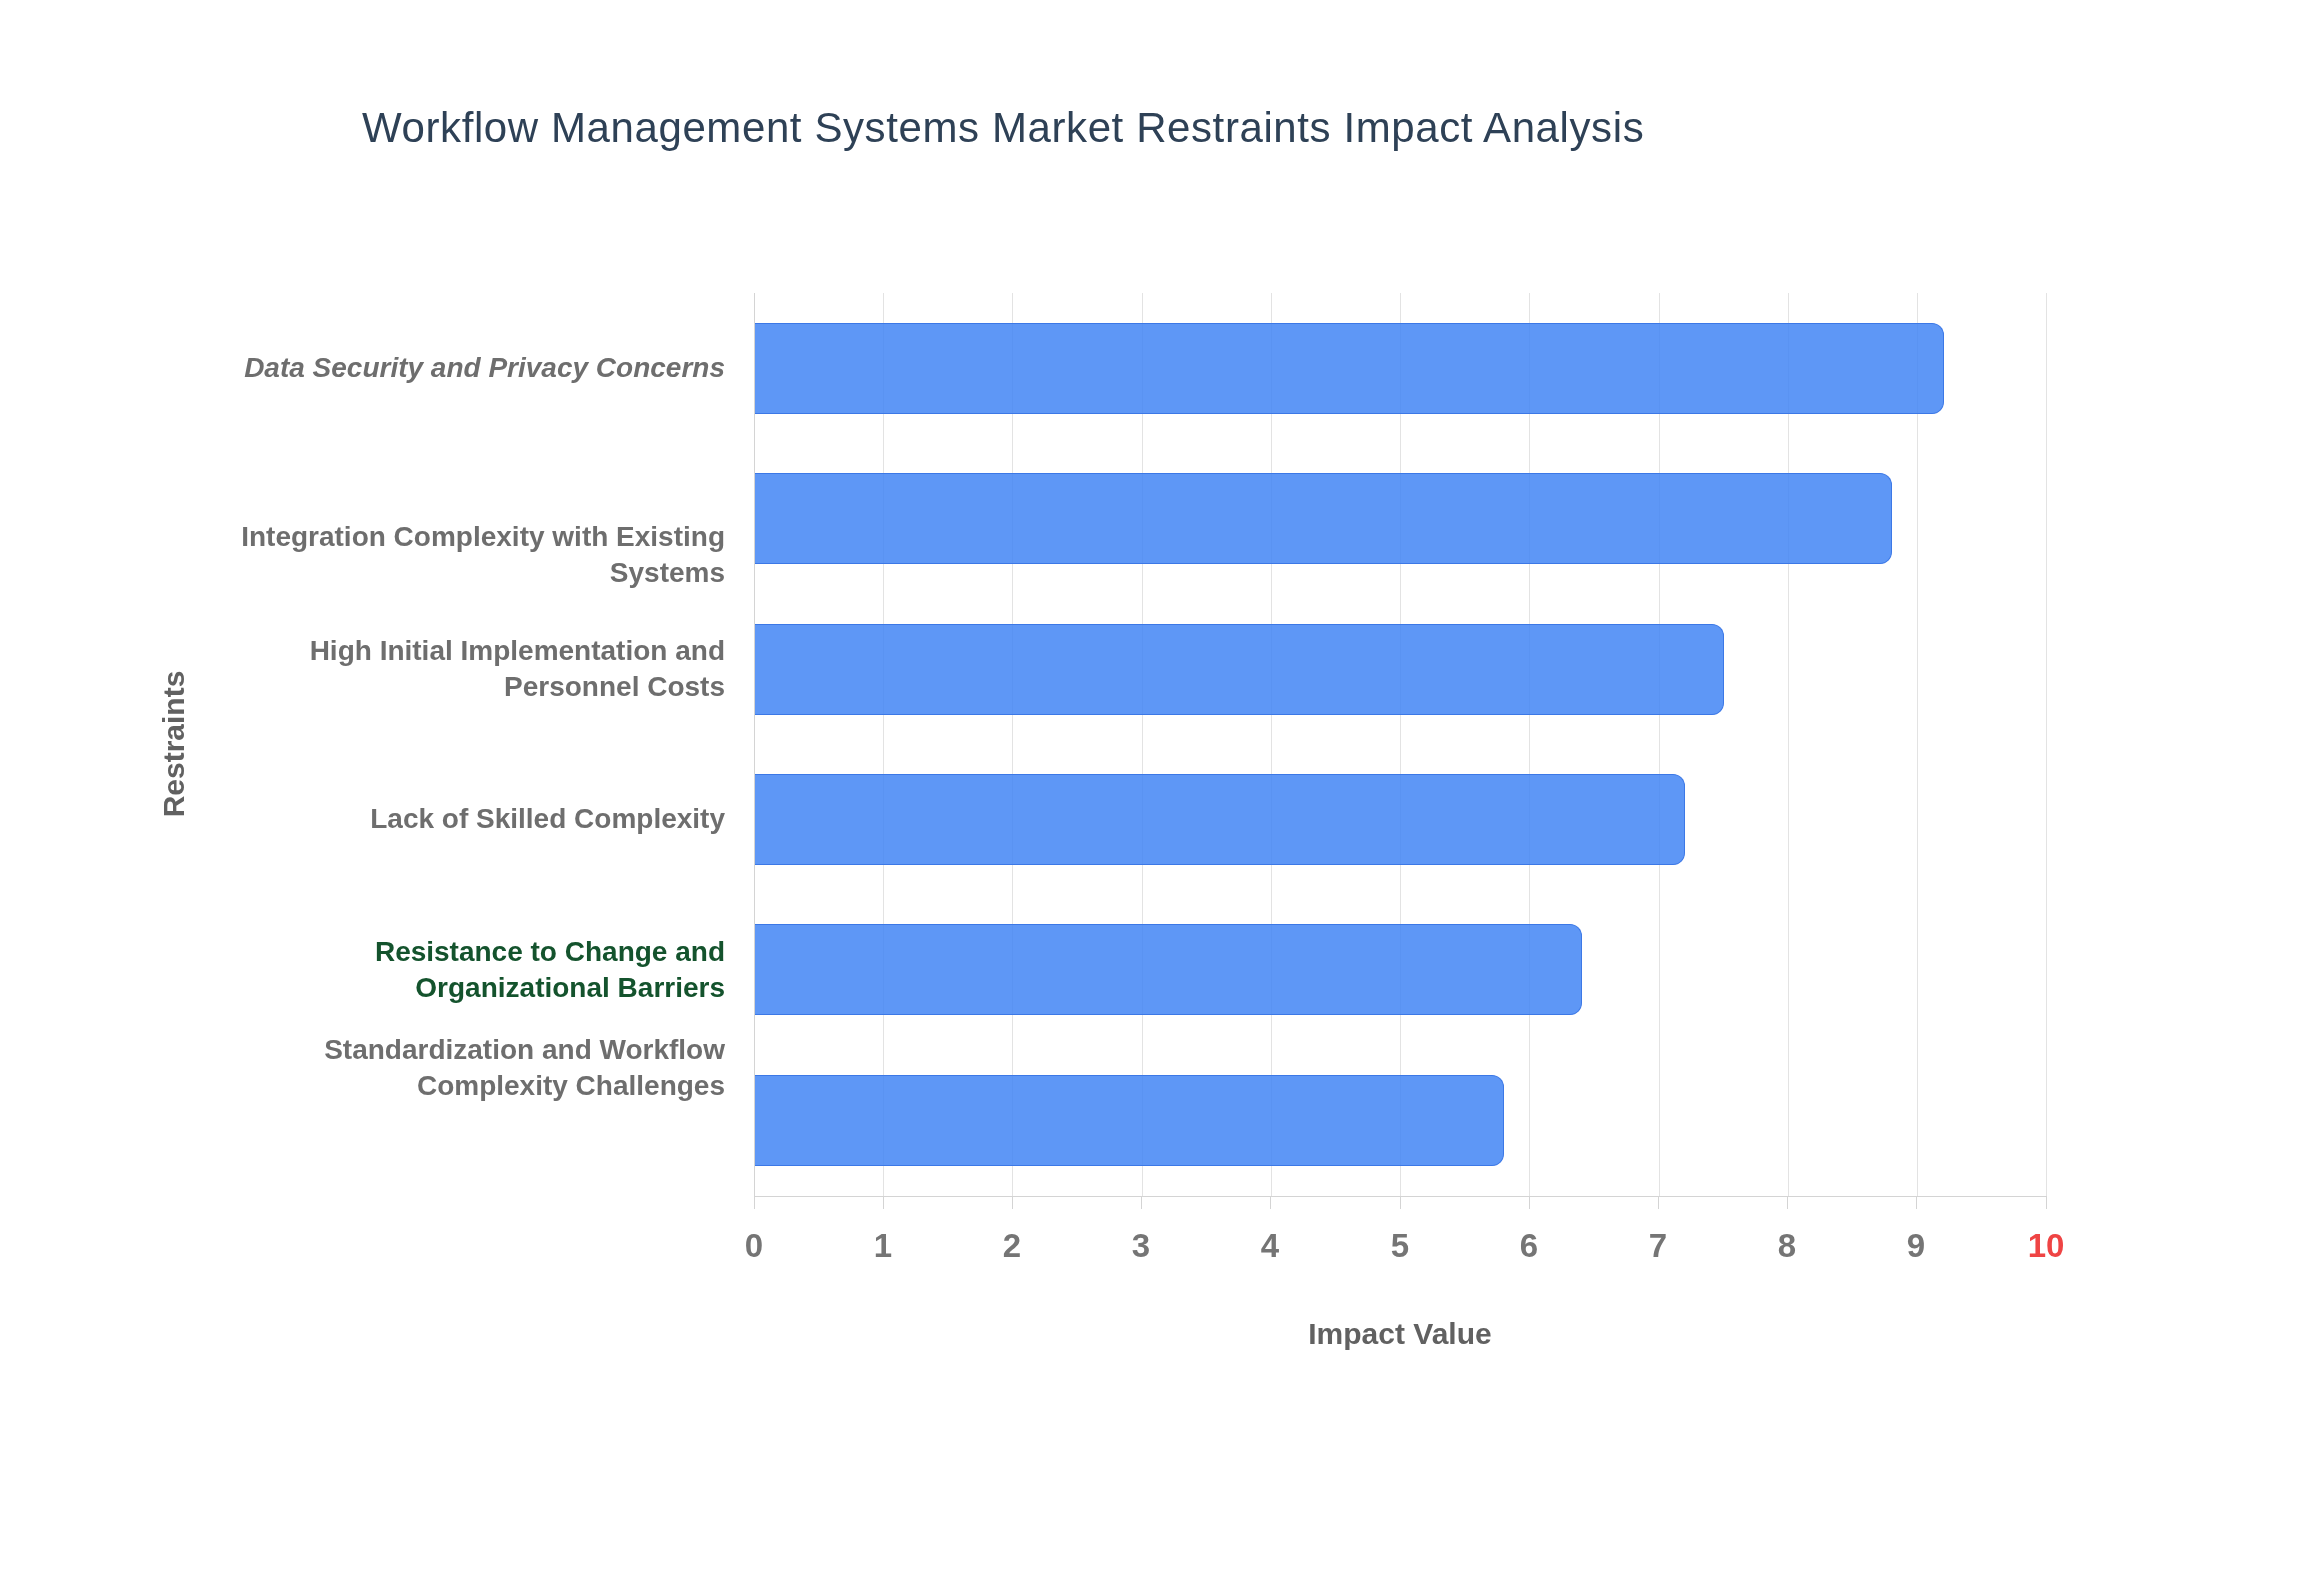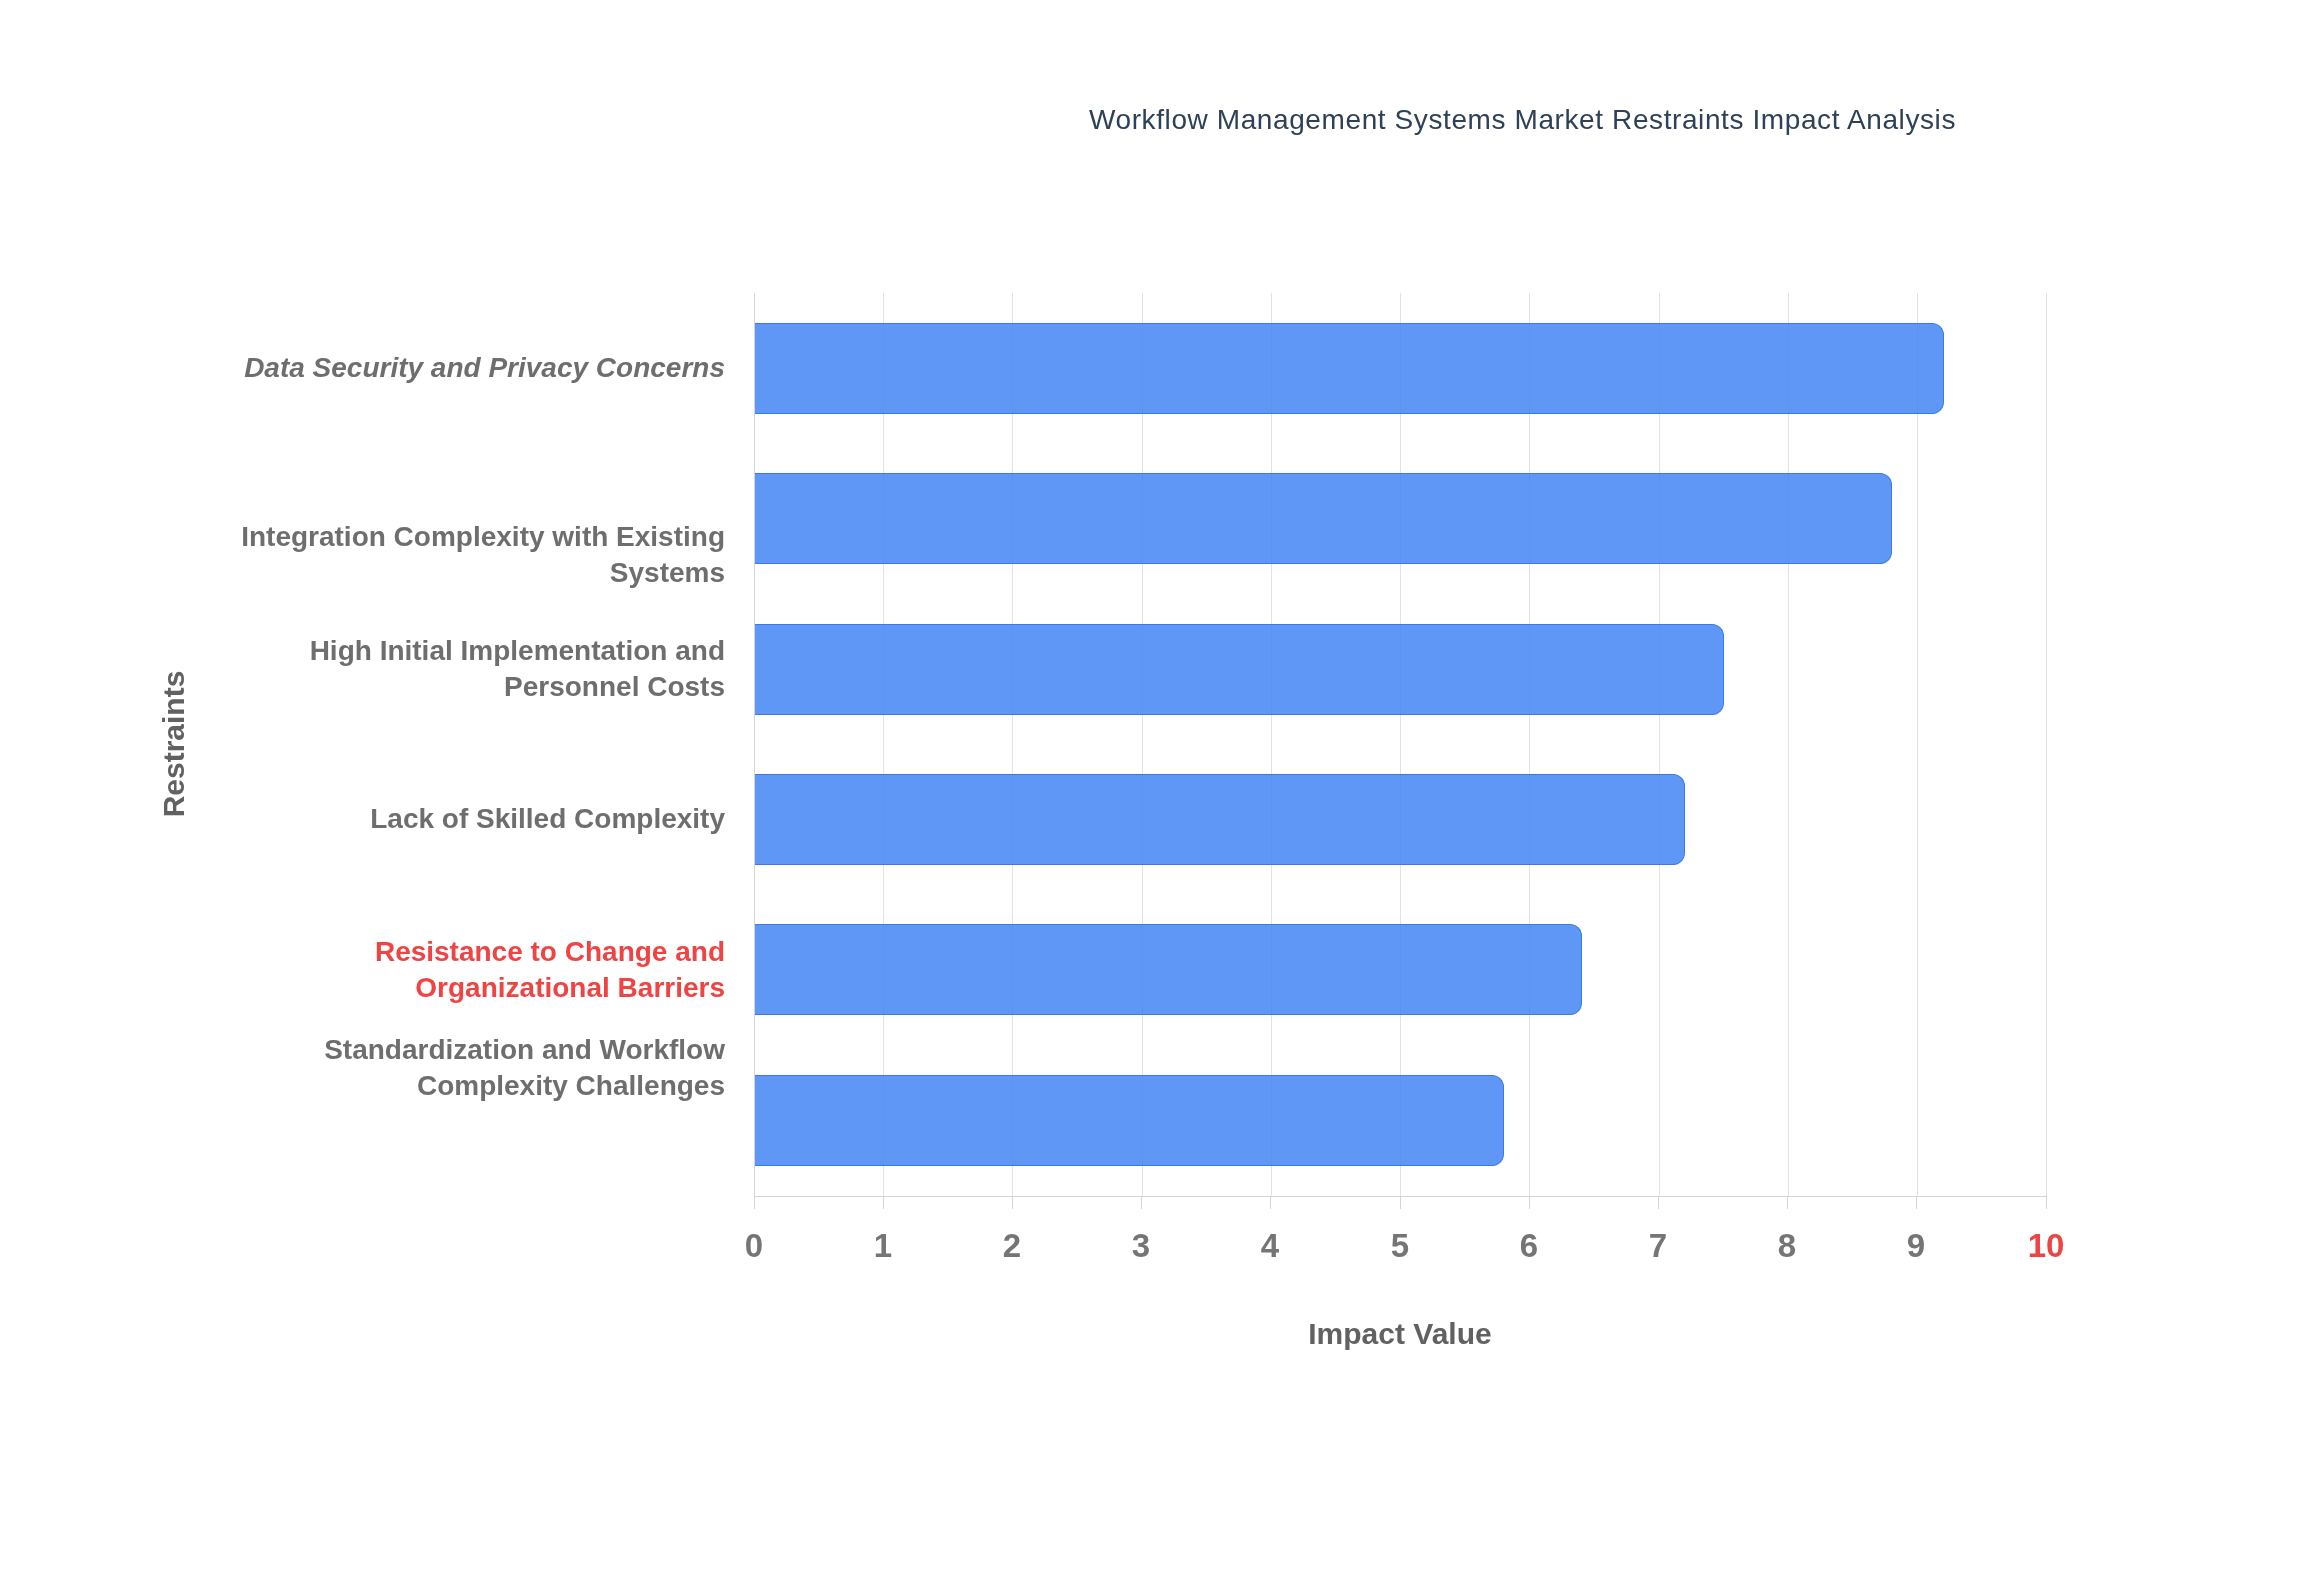--- a/index.html
+++ b/index.html
@@ -13,24 +13,24 @@
     height: 1594px;
     background: #ffffff;
     font-family: "Liberation Sans", sans-serif;
     overflow: hidden;
   }
   .chart-title {
     position: absolute;
     left: 362px;
     top: 104px;
     width: 1594px;
-    font-size: 28px;
+    font-size: 42px;
     font-weight: 500;
     letter-spacing: 0.6px;
-    text-align: right;
+    text-align: left;
     white-space: nowrap;
   }
   .plot {
     position: absolute;
   }
   .gridline {
     position: absolute;
     width: 1.2px;
   }
   .x-axis-line {
@@ -110,21 +110,21 @@
         <div class="bar" title="Resistance to Change and Organizational Barriers: 6.4" style="left: 1.2px; top: 631px; width: 827px; height: 91px; background: rgba(66, 133, 244, 0.85); border-color: rgb(60, 120, 230);"></div>
         <div class="bar" title="Standardization and Workflow Complexity Challenges: 5.8" style="left: 1.2px; top: 782px; width: 749px; height: 91px; background: rgba(66, 133, 244, 0.85); border-color: rgb(60, 120, 230);"></div>
       </div>
   </div>
 
   <div id="cat-labels">
       <div class="cat-label" style="left: 182px; top: 368px; color: rgb(110, 110, 110); font-style: italic;">Data Security and Privacy Concerns</div>
       <div class="cat-label" style="left: 182px; top: 519px; color: rgb(110, 110, 110); margin-top: 36px;">Integration Complexity with Existing Systems</div>
       <div class="cat-label" style="left: 182px; top: 669px; color: rgb(110, 110, 110);">High Initial Implementation and Personnel Costs</div>
       <div class="cat-label" style="left: 182px; top: 819px; color: rgb(110, 110, 110);">Lack of Skilled Complexity</div>
-      <div class="cat-label" style="left: 182px; top: 970px; color: #ef4444; text-align: right;">Resistance to Change and Organizational Barriers</div>
+      <div class="cat-label" style="left: 182px; top: 970px; color: #14532d; text-align: right;">Resistance to Change and Organizational Barriers</div>
       <div class="cat-label" style="left: 182px; top: 1068px; color: rgb(110, 110, 110);">Standardization and Workflow Complexity Challenges</div>
     </div>
   <div id="tick-marks">
       <div class="tick-mark" style="left: 754px; top: 1196px; height: 13.3px; background: rgb(212, 212, 212);"></div>
       <div class="tick-mark" style="left: 883px; top: 1196px; height: 13.3px; background: rgb(212, 212, 212);"></div>
       <div class="tick-mark" style="left: 1012px; top: 1196px; height: 13.3px; background: rgb(212, 212, 212);"></div>
       <div class="tick-mark" style="left: 1141px; top: 1196px; height: 13.3px; background: rgb(212, 212, 212);"></div>
       <div class="tick-mark" style="left: 1270px; top: 1196px; height: 13.3px; background: rgb(212, 212, 212);"></div>
       <div class="tick-mark" style="left: 1400px; top: 1196px; height: 13.3px; background: rgb(212, 212, 212);"></div>
       <div class="tick-mark" style="left: 1529px; top: 1196px; height: 13.3px; background: rgb(212, 212, 212);"></div>

